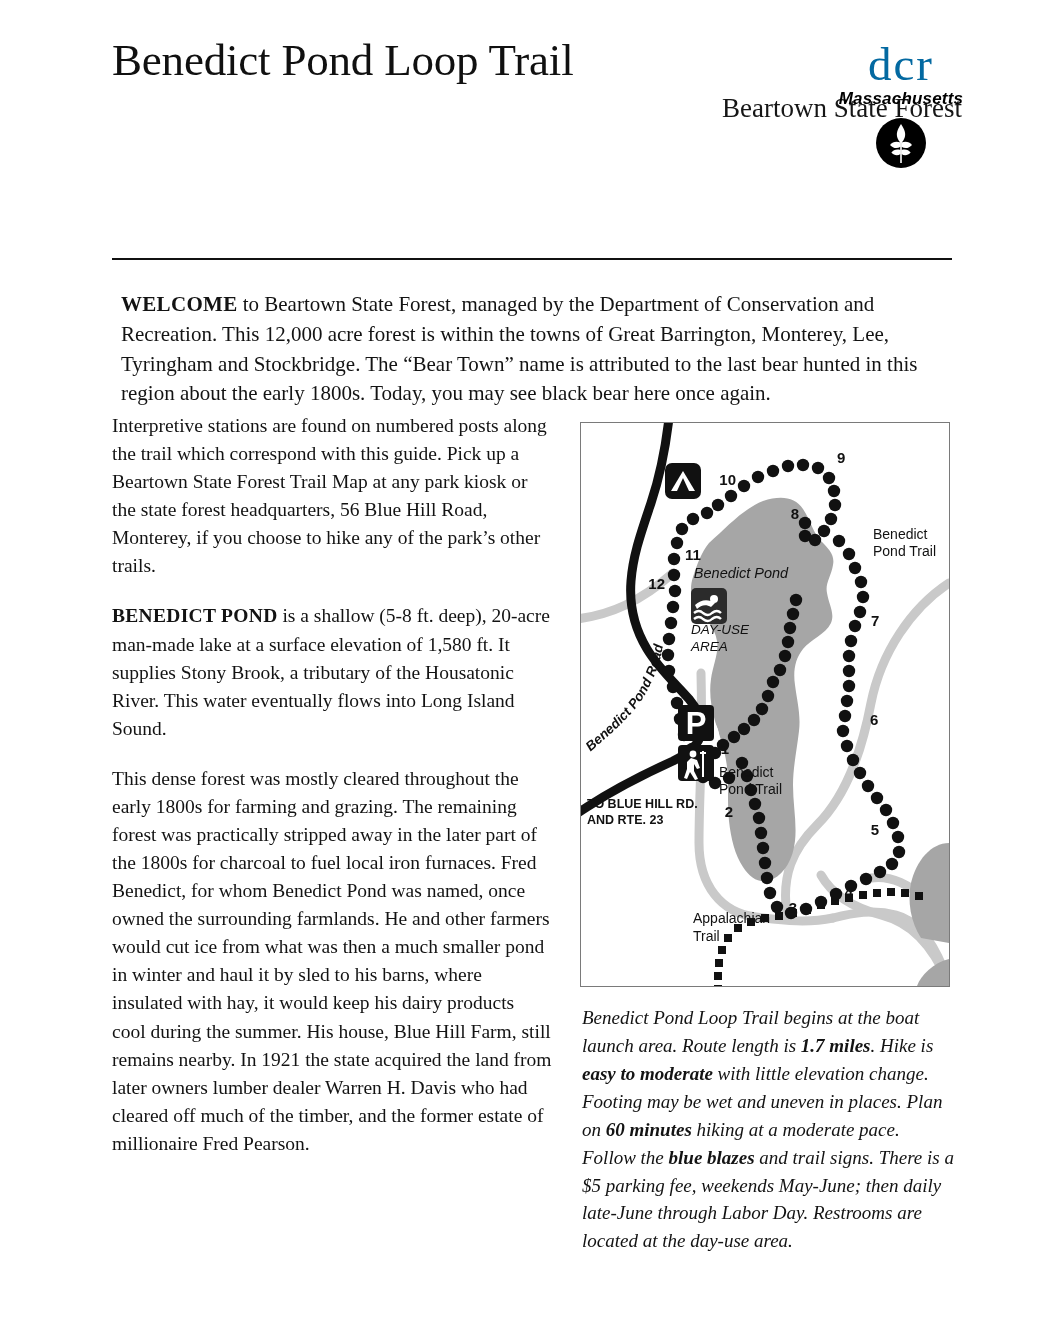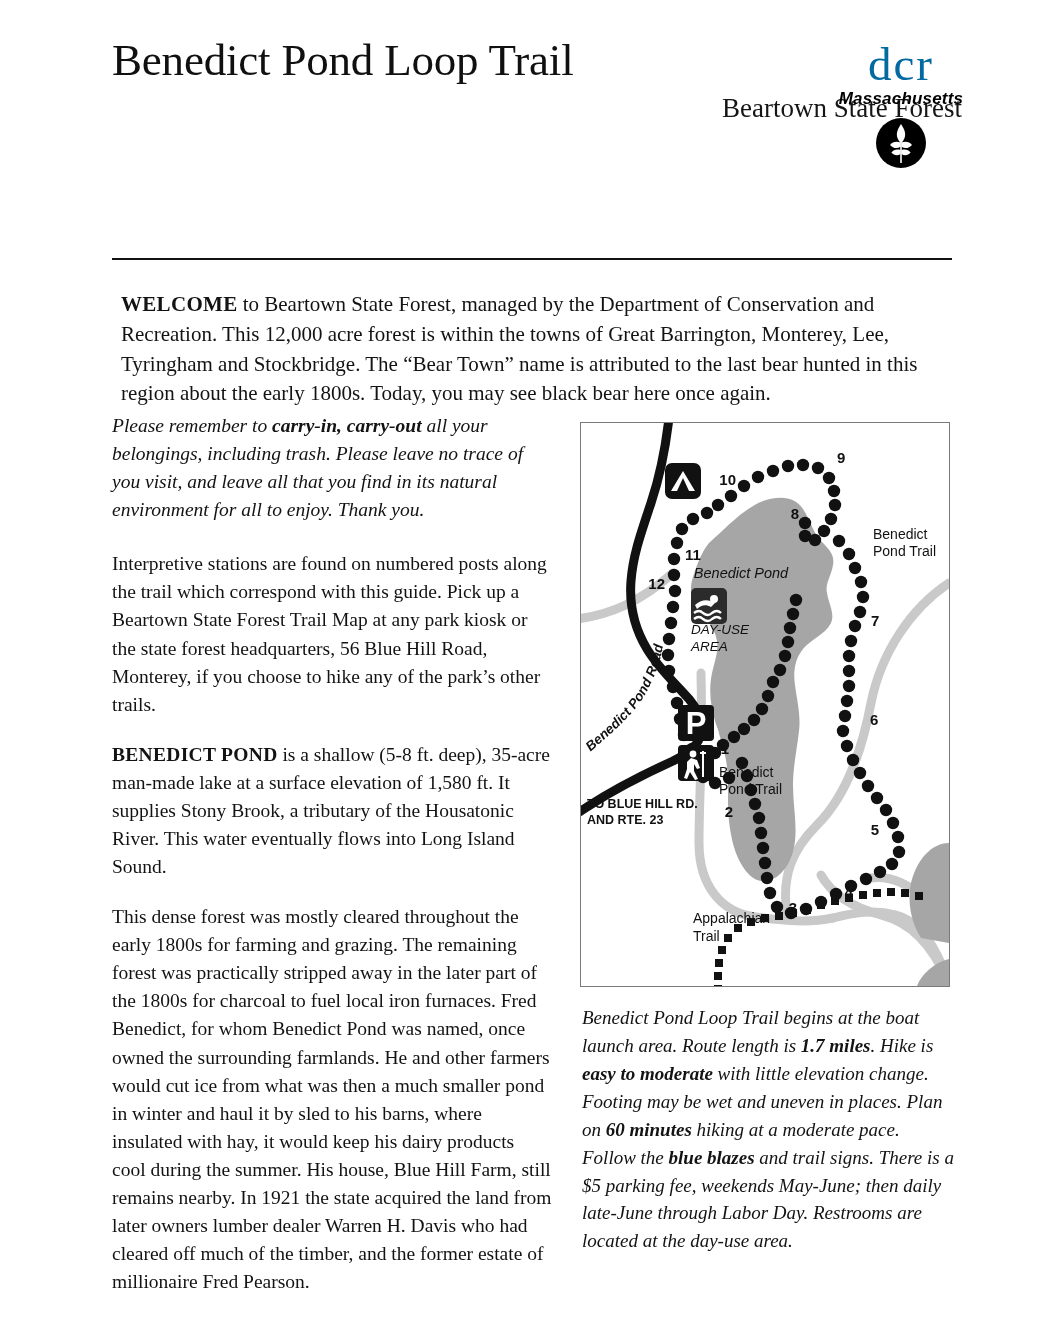--- a/index.html
+++ b/index.html
@@ -187,25 +187,24 @@
   </div>
 
   <div class="hrule"></div>
 
   <div class="welcome">
     <b>WELCOME</b><span> to Beartown State Forest, managed by the Department of Conservation and Recreation. This 12,000 acre forest is within the towns of Great Barrington, Monterey, Lee, Tyringham and Stockbridge. The “Bear Town” name is attributed to the last bear hunted in this region about the early 1800s. Today, you may see black bear here once again.</span>
   </div>
 
   <div class="col-left">
 
-    <p class="italic"><span>Please remember to </span><b>carry-in, carry-out</b><span> all your belongings, including trash. Please leave no trace of you visit, and leave all that you find in its natural environment for all to enjoy. Thank you.</span></p>
 
     <p>Interpretive stations are found on numbered posts along the trail which correspond with this guide. Pick up a Beartown State Forest Trail Map at any park kiosk or the state forest headquarters, 56 Blue Hill Road, Monterey, if you choose to hike any of the park’s other trails.</p>
 
-    <p class="lead gap-big"><b>BENEDICT POND</b><span> is a shallow (5-8 ft. deep), 35-acre man-made lake at a surface elevation of 1,580 ft. It supplies Stony Brook, a tributary of the Housatonic River. This water eventually flows into Long Island Sound.</span></p>
+    <p class="lead gap-big"><b>BENEDICT POND</b><span> is a shallow (5-8 ft. deep), 20-acre man-made lake at a surface elevation of 1,580 ft. It supplies Stony Brook, a tributary of the Housatonic River. This water eventually flows into Long Island Sound.</span></p>
 
     <p>This dense forest was mostly cleared throughout the early 1800s for farming and grazing. The remaining forest was  practically stripped away in the later part of the 1800s for charcoal to fuel local iron furnaces. Fred Benedict, for whom Benedict Pond was named, once owned the surrounding farmlands. He and other farmers would cut ice from what was then a much smaller pond in winter and haul it by sled to his barns, where insulated with hay, it would keep his dairy products cool during the summer. His house, Blue Hill Farm, still remains nearby. In 1921 the state acquired the land from later owners lumber dealer Warren H. Davis who had cleared off much of the timber, and the former estate of millionaire Fred Pearson.</p>
   </div>
 
   <div class="map-panel">
     <svg class="map-svg" viewBox="0 0 368 563">
 
       <g fill="none" stroke="#c9c9c9" stroke-width="9" stroke-linecap="round">
         <path d="M-5 196 C 30 192 60 178 92 150"></path>
         <path d="M368 160 C 330 185 300 230 290 280 C 282 322 268 370 236 402 C 212 426 200 452 206 492"></path>

